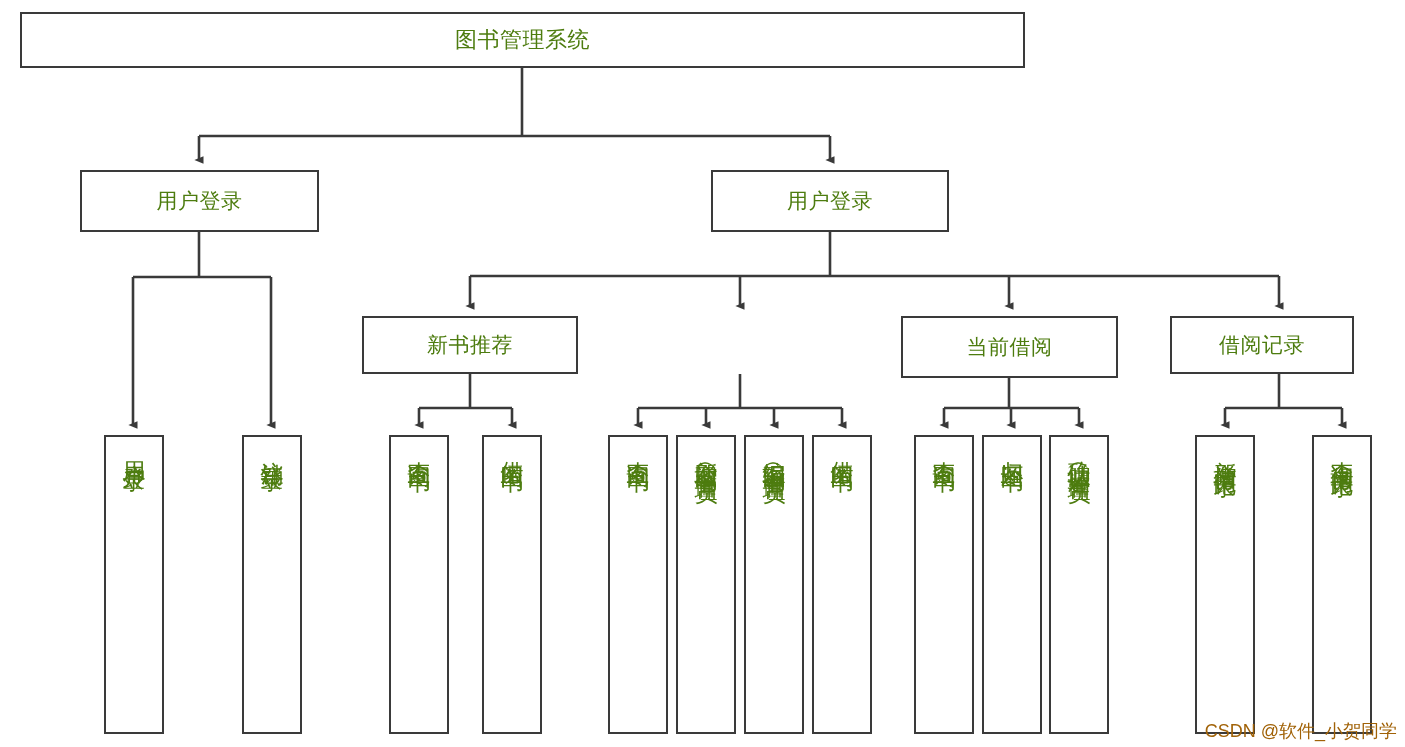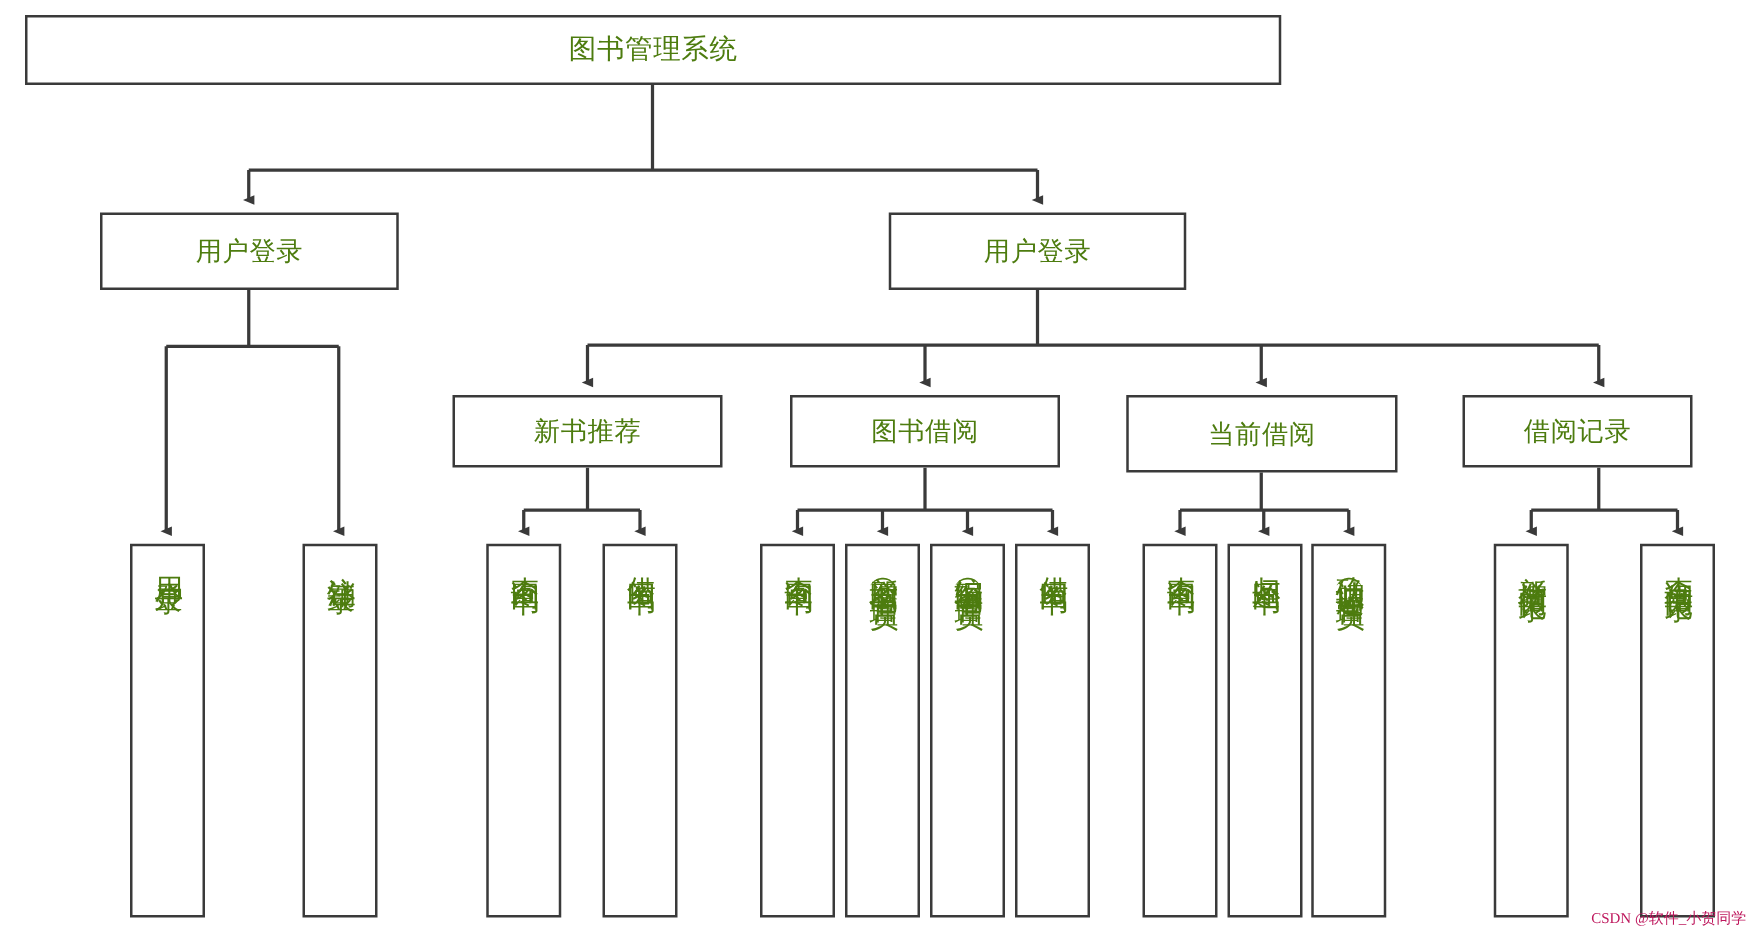--- a/index.html
+++ b/index.html
@@ -57,25 +57,25 @@
     text-orientation: upright;
     font-size: 23px;
     line-height: 1.0;
     letter-spacing: 3px;
     white-space: nowrap;
   }
   .watermark {
     position: absolute;
     right: 8px;
     bottom: 4px;
-    font-size: 12px;
-    color: #be185d;
+    font-size: 18px;
+    color: #a16207;
     z-index: 5;
     white-space: nowrap;
-    font-family: Liberation Serif, serif;
+    font-family: Liberation Sans, sans-serif;
   }
 </style>
 </head>
 <body>
 
 <div id="canvas">
 
   <svg id="edges" viewBox="0 0 1405 747">
     <defs>
       <marker id="arrow" markerWidth="10" markerHeight="10" refX="4.4" refY="5" orient="auto" markerUnits="userSpaceOnUse">
@@ -133,23 +133,20 @@
   <div class="node h" style="left:80px; top:170px; width:239px; height:62px;">
     <span class="lbl">用户登录</span>
   </div>
   <div class="node h" style="left:711px; top:170px; width:238px; height:62px;">
     <span class="lbl">用户登录</span>
   </div>
 
   <div class="node h" style="left:362px; top:316px; width:216px; height:58px;">
     <span class="lbl">新书推荐</span>
   </div>
-  <div class="node h" style="left:632px; top:316px; width:216px; height:58px;">
-    <span class="lbl">图书借阅</span>
-  </div>
   <div class="node h" style="left:901px; top:316px; width:217px; height:62px;">
     <span class="lbl">当前借阅</span>
   </div>
   <div class="node h" style="left:1170px; top:316px; width:184px; height:58px;">
     <span class="lbl">借阅记录</span>
   </div>
 
   <div class="node v" style="left:104px; top:435px; width:60px; height:299px;">
     <span class="lbl">用户登录</span>
   </div>

